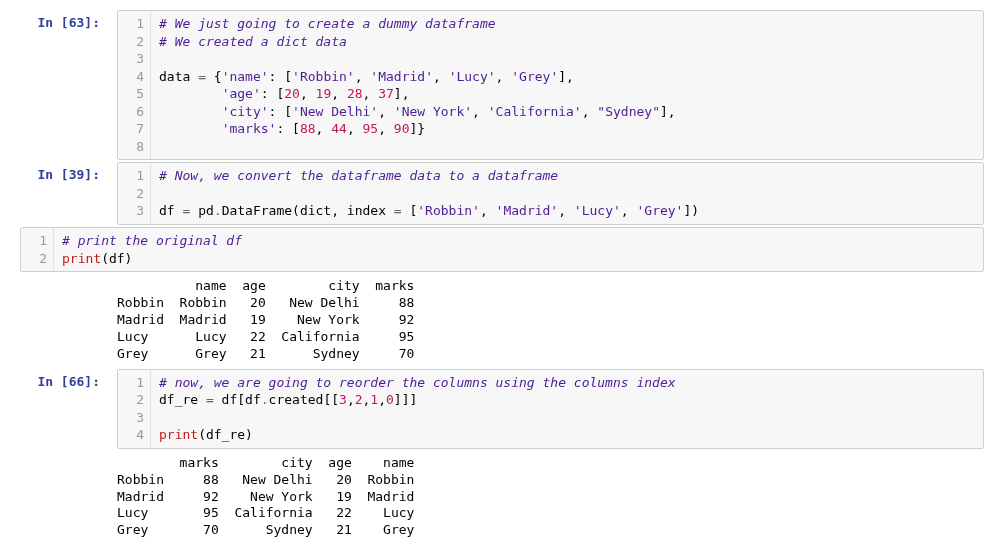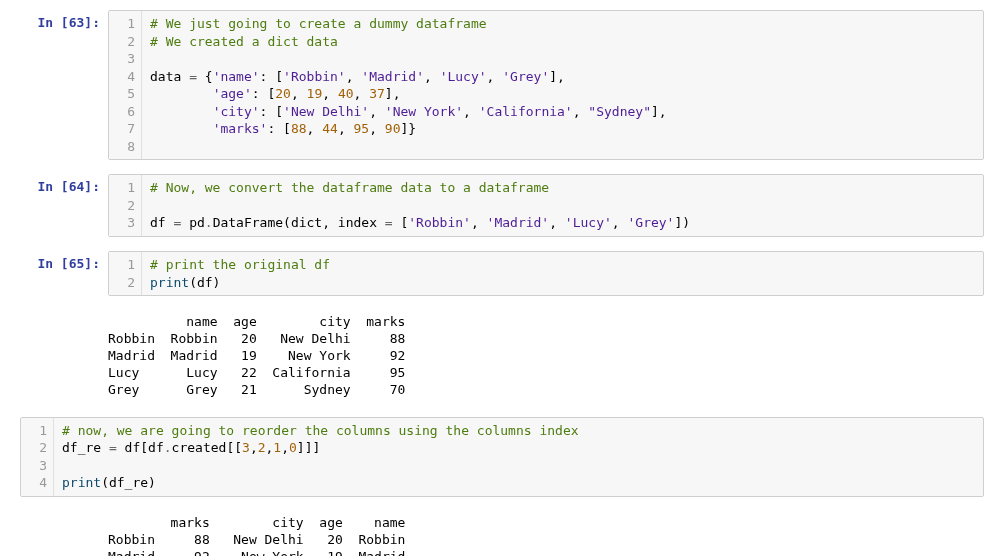--- a/index.html
+++ b/index.html
@@ -6,21 +6,22 @@
     font-family: Menlo, Monaco, 'DejaVu Sans Mono', 'Courier New', monospace;
     font-size: 13px;
     margin: 0;
     padding: 10px 20px;
     color: #000;
     background: #fff;
     line-height: 1.3;
   }
   .cell {
     display: flex;
-    margin-bottom: 14px;
+    margin-bottom: 2px;
+    gap: 9px;
   }
   .prompt {
     flex: 0 0 80px;
     text-align: right;
     padding: 5px 8px 0 0;
     color: #303F9F;
     font-weight: bold;
     white-space: nowrap;
   }
   .prompt-empty {
@@ -49,82 +50,82 @@
     padding: 4px 8px;
     white-space: pre;
     line-height: 1.35;
   }
   .output-area {
     flex: 1;
     padding: 4px 8px 4px 8px;
     white-space: pre;
     line-height: 1.3;
   }
-  .c-comment { color: #4d7c0f; }
+  .c-comment { color: #4c1d95; font-style: italic; }
   .c-op { color: #666; }
   .c-str { color: #4c1d95; }
-  .c-num { color: #a16207; }
-  .c-builtin { color: #0c4a6e; }
+  .c-num { color: #be185d; }
+  .c-builtin { color: #b91c1c; }
 </style>
 </head>
 <body>
 
 <div class="cell">
   <div class="prompt">In [63]:</div>
   <div class="input-area">
     <div class="gutter">1
 2
 3
 4
 5
 6
 7
 8</div>
     <div class="code"><span class="c-comment"># We just going to create a dummy dataframe</span>
 <span class="c-comment"># We created a dict data</span>
 
 <span>data </span><span class="c-op">=</span><span> {</span><span class="c-str">'name'</span><span>: [</span><span class="c-str">'Robbin'</span><span>, </span><span class="c-str">'Madrid'</span><span>, </span><span class="c-str">'Lucy'</span><span>, </span><span class="c-str">'Grey'</span><span>],</span>
-<span>        </span><span class="c-str">'age'</span><span>: [</span><span class="c-num">20</span><span>, </span><span class="c-num">19</span><span>, </span><span class="c-num">40</span><span>, </span><span class="c-num">37</span><span>],</span>
+<span>        </span><span class="c-str">'age'</span><span>: [</span><span class="c-num">20</span><span>, </span><span class="c-num">19</span><span>, </span><span class="c-num">28</span><span>, </span><span class="c-num">37</span><span>],</span>
 <span>        </span><span class="c-str">'city'</span><span>: [</span><span class="c-str">'New Delhi'</span><span>, </span><span class="c-str">'New York'</span><span>, </span><span class="c-str">'California'</span><span>, </span><span class="c-str">"Sydney"</span><span>],</span>
 <span>        </span><span class="c-str">'marks'</span><span>: [</span><span class="c-num">88</span><span>, </span><span class="c-num">44</span><span>, </span><span class="c-num">95</span><span>, </span><span class="c-num">90</span><span>]}</span>
 </div>
   </div>
 </div>
 
 <div class="cell">
-  <div class="prompt">In [64]:</div>
+  <div class="prompt">In [39]:</div>
   <div class="input-area">
     <div class="gutter">1
 2
 3</div>
     <div class="code"><span class="c-comment"># Now, we convert the dataframe data to a dataframe</span>
 
 <span>df </span><span class="c-op">=</span><span> pd</span><span class="c-op">.</span><span>DataFrame(dict, index </span><span class="c-op">=</span><span> [</span><span class="c-str">'Robbin'</span><span>, </span><span class="c-str">'Madrid'</span><span>, </span><span class="c-str">'Lucy'</span><span>, </span><span class="c-str">'Grey'</span><span>])</span></div>
   </div>
 </div>
 
 <div class="cell">
-  <div class="prompt">In [65]:</div>
   <div class="input-area">
     <div class="gutter">1
 2</div>
     <div class="code"><span class="c-comment"># print the original df</span>
 <span class="c-builtin">print</span><span>(df)</span></div>
   </div>
 </div>
 <div class="cell">
   <div class="prompt-empty"></div>
   <div class="output-area">          name  age        city  marks
 Robbin  Robbin   20   New Delhi     88
 Madrid  Madrid   19    New York     92
 Lucy      Lucy   22  California     95
 Grey      Grey   21      Sydney     70</div>
 </div>
 
 <div class="cell">
+  <div class="prompt">In [66]:</div>
   <div class="input-area">
     <div class="gutter">1
 2
 3
 4</div>
     <div class="code"><span class="c-comment"># now, we are going to reorder the columns using the columns index</span>
 <span>df_re </span><span class="c-op">=</span><span> df[df</span><span class="c-op">.</span><span>created[[</span><span class="c-num">3</span><span>,</span><span class="c-num">2</span><span>,</span><span class="c-num">1</span><span>,</span><span class="c-num">0</span><span>]]]</span>
 
 <span class="c-builtin">print</span><span>(df_re)</span></div>
   </div>

